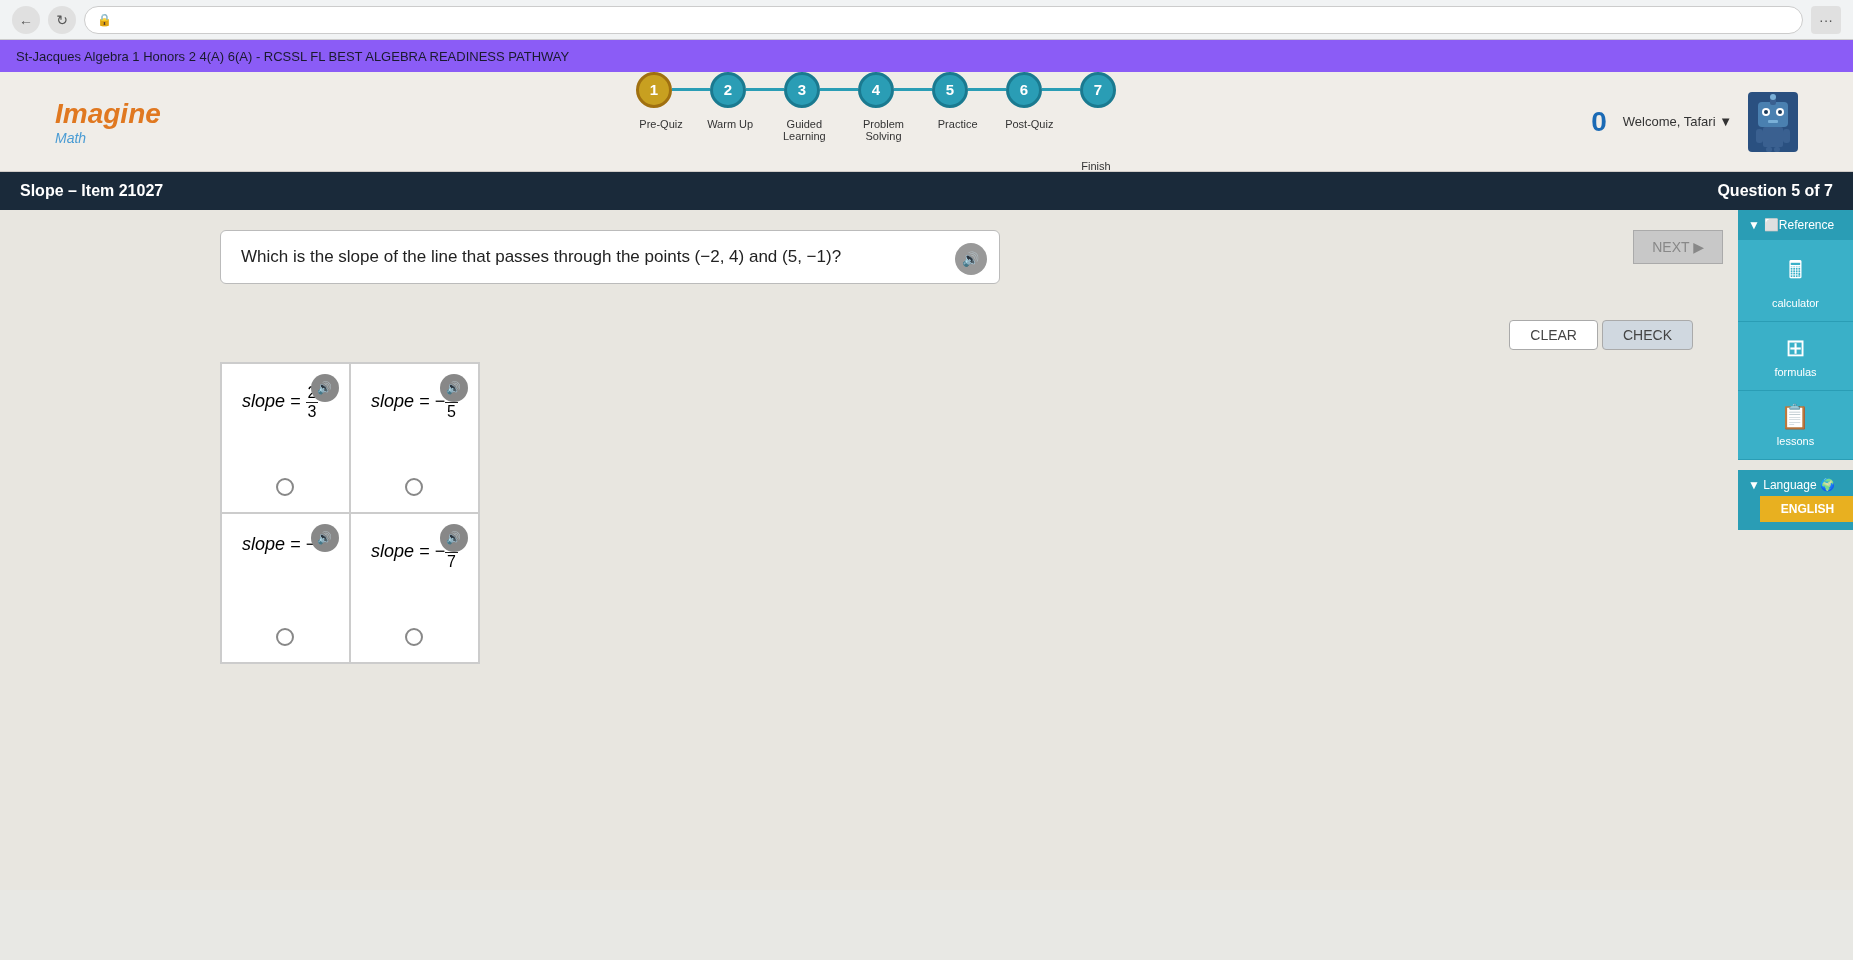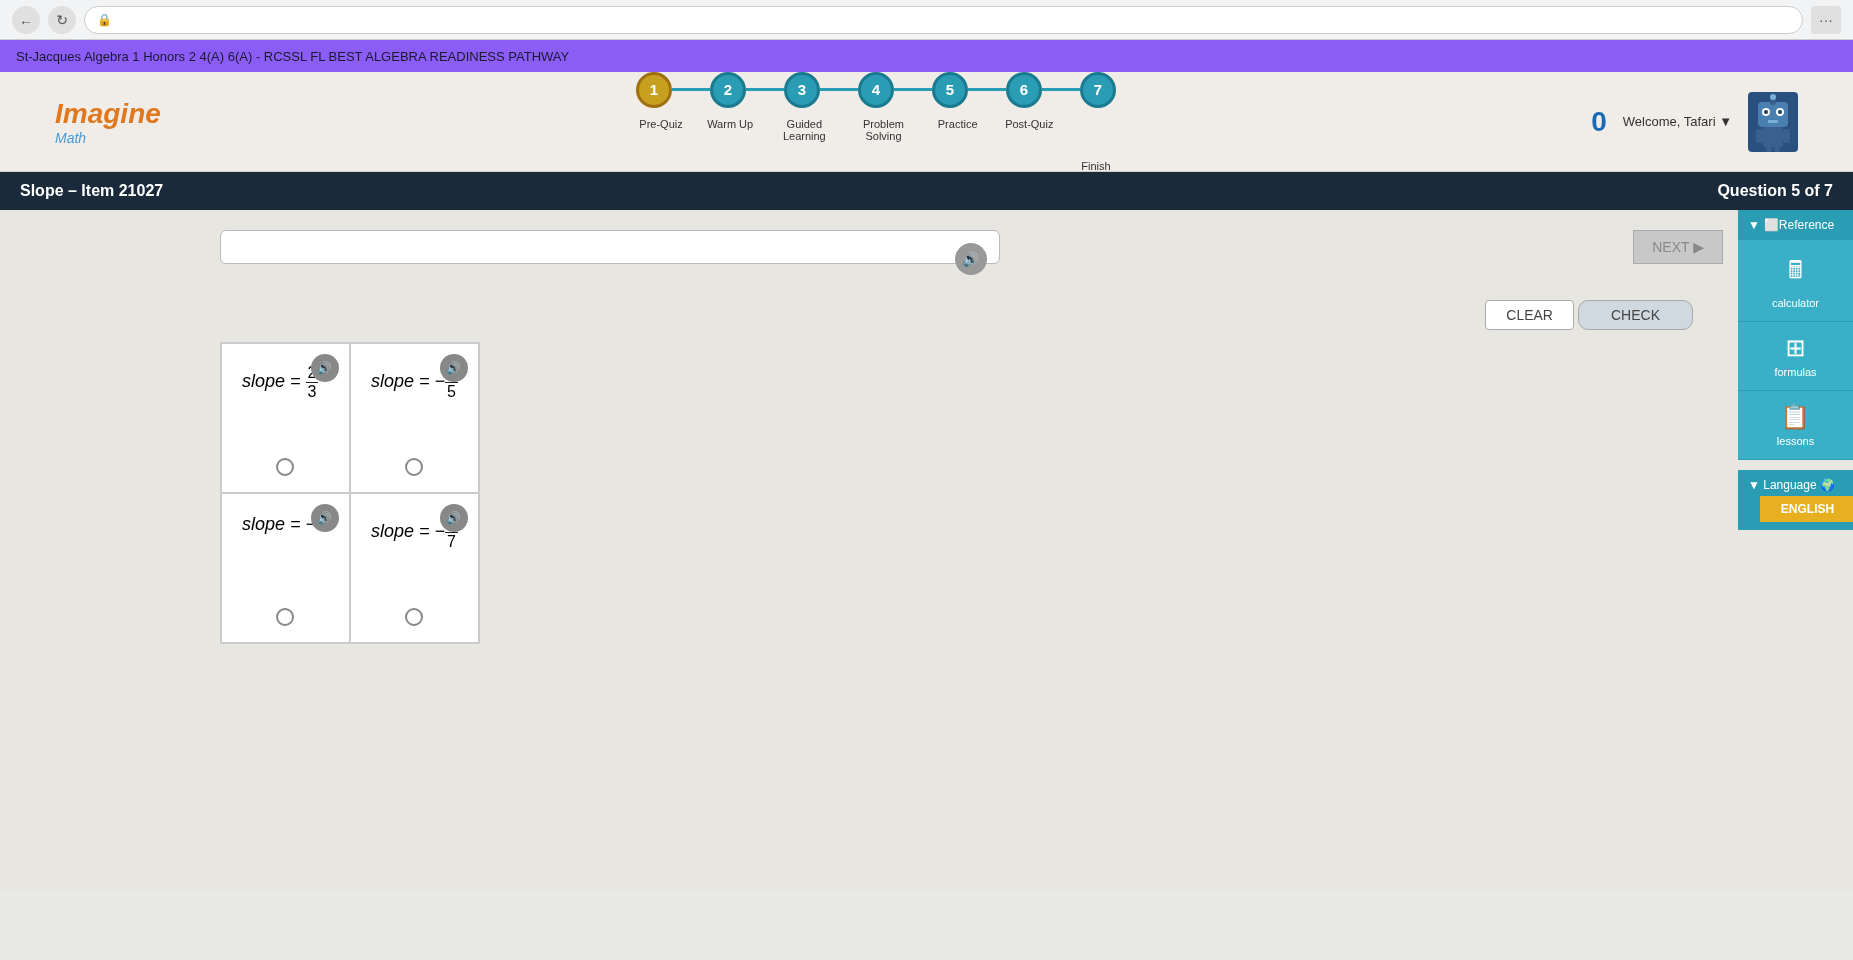--- a/index.html
+++ b/index.html
@@ -198,21 +198,21 @@
       margin-bottom: 12px;
       margin-right: 60px;
     }
     .btn-clear {
       background: white; border: 1px solid #aaa;
       padding: 6px 20px; border-radius: 4px;
       font-size: 14px; cursor: pointer; color: #444;
     }
     .btn-check {
       background: #d0d8e0; border: 1px solid #aaa;
-      padding: 6px 32px; border-radius: 10px;
+      padding: 6px 20px; border-radius: 4px;
       font-size: 14px; cursor: pointer; color: #444;
     }
 
     
     .next-btn {
       position: absolute;
       right: 180px;
       top: 278px;
       background: #c8c8c8;
       border: 1px solid #aaa;
@@ -341,20 +341,21 @@
 
 <div class="content-header">
   <span>Slope – Item 21027</span>
   <span>Question 5 of 7</span>
 </div>
 
 <div class="main-content">
 
   <div style="position:relative; margin-left:200px; max-width:900px; margin-bottom:16px;">
     <div class="question-box" style="margin-left:0;">
+      <span style="font-size:17px;">Which is the slope of the line that passes through the points (−2, 4) and (5, −1)?</span>
       <button class="audio-btn">🔊</button>
     </div>
   </div>
 
   <div class="action-btns" style="margin-right:140px; margin-bottom:12px;">
     <button class="btn-clear">CLEAR</button>
     <button class="btn-check">CHECK</button>
   </div>
 
   <button class="next-btn" style="position:absolute;right:130px;top:20px;background:#c8c8c8;border:1px solid #aaa;padding:8px 18px;border-radius:0;font-size:14px;color:#888;cursor:pointer;">NEXT ▶</button>

